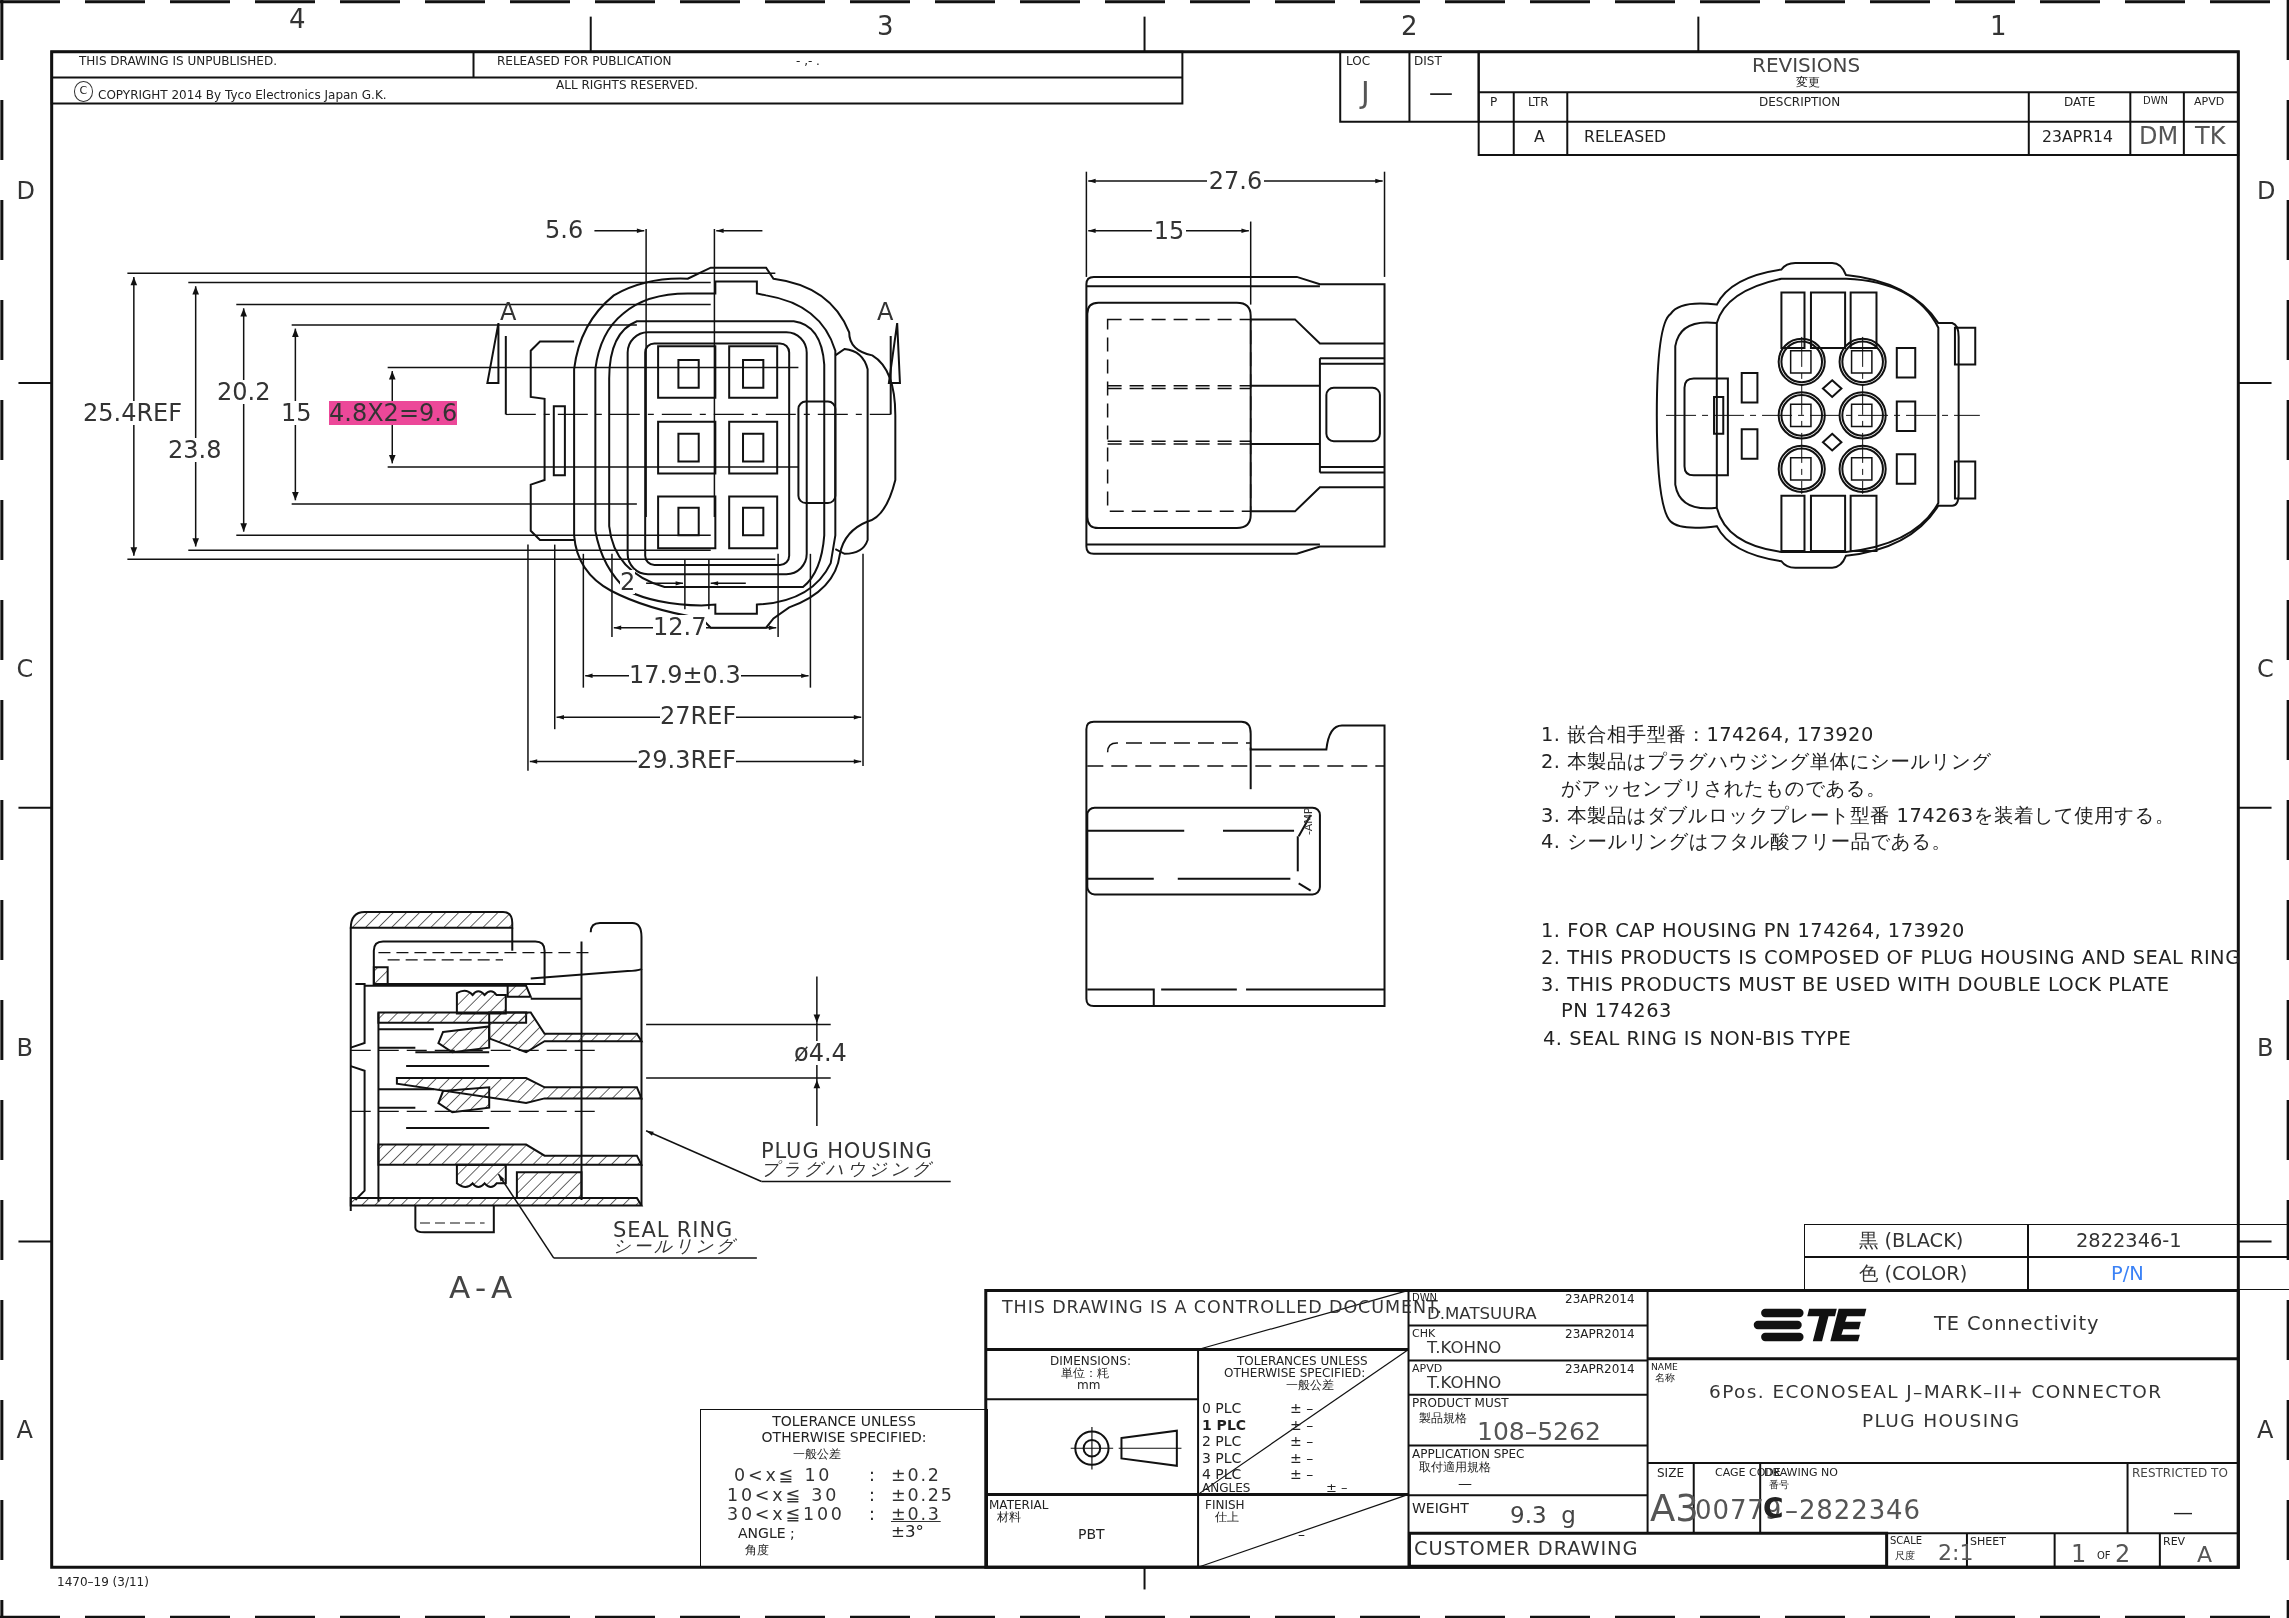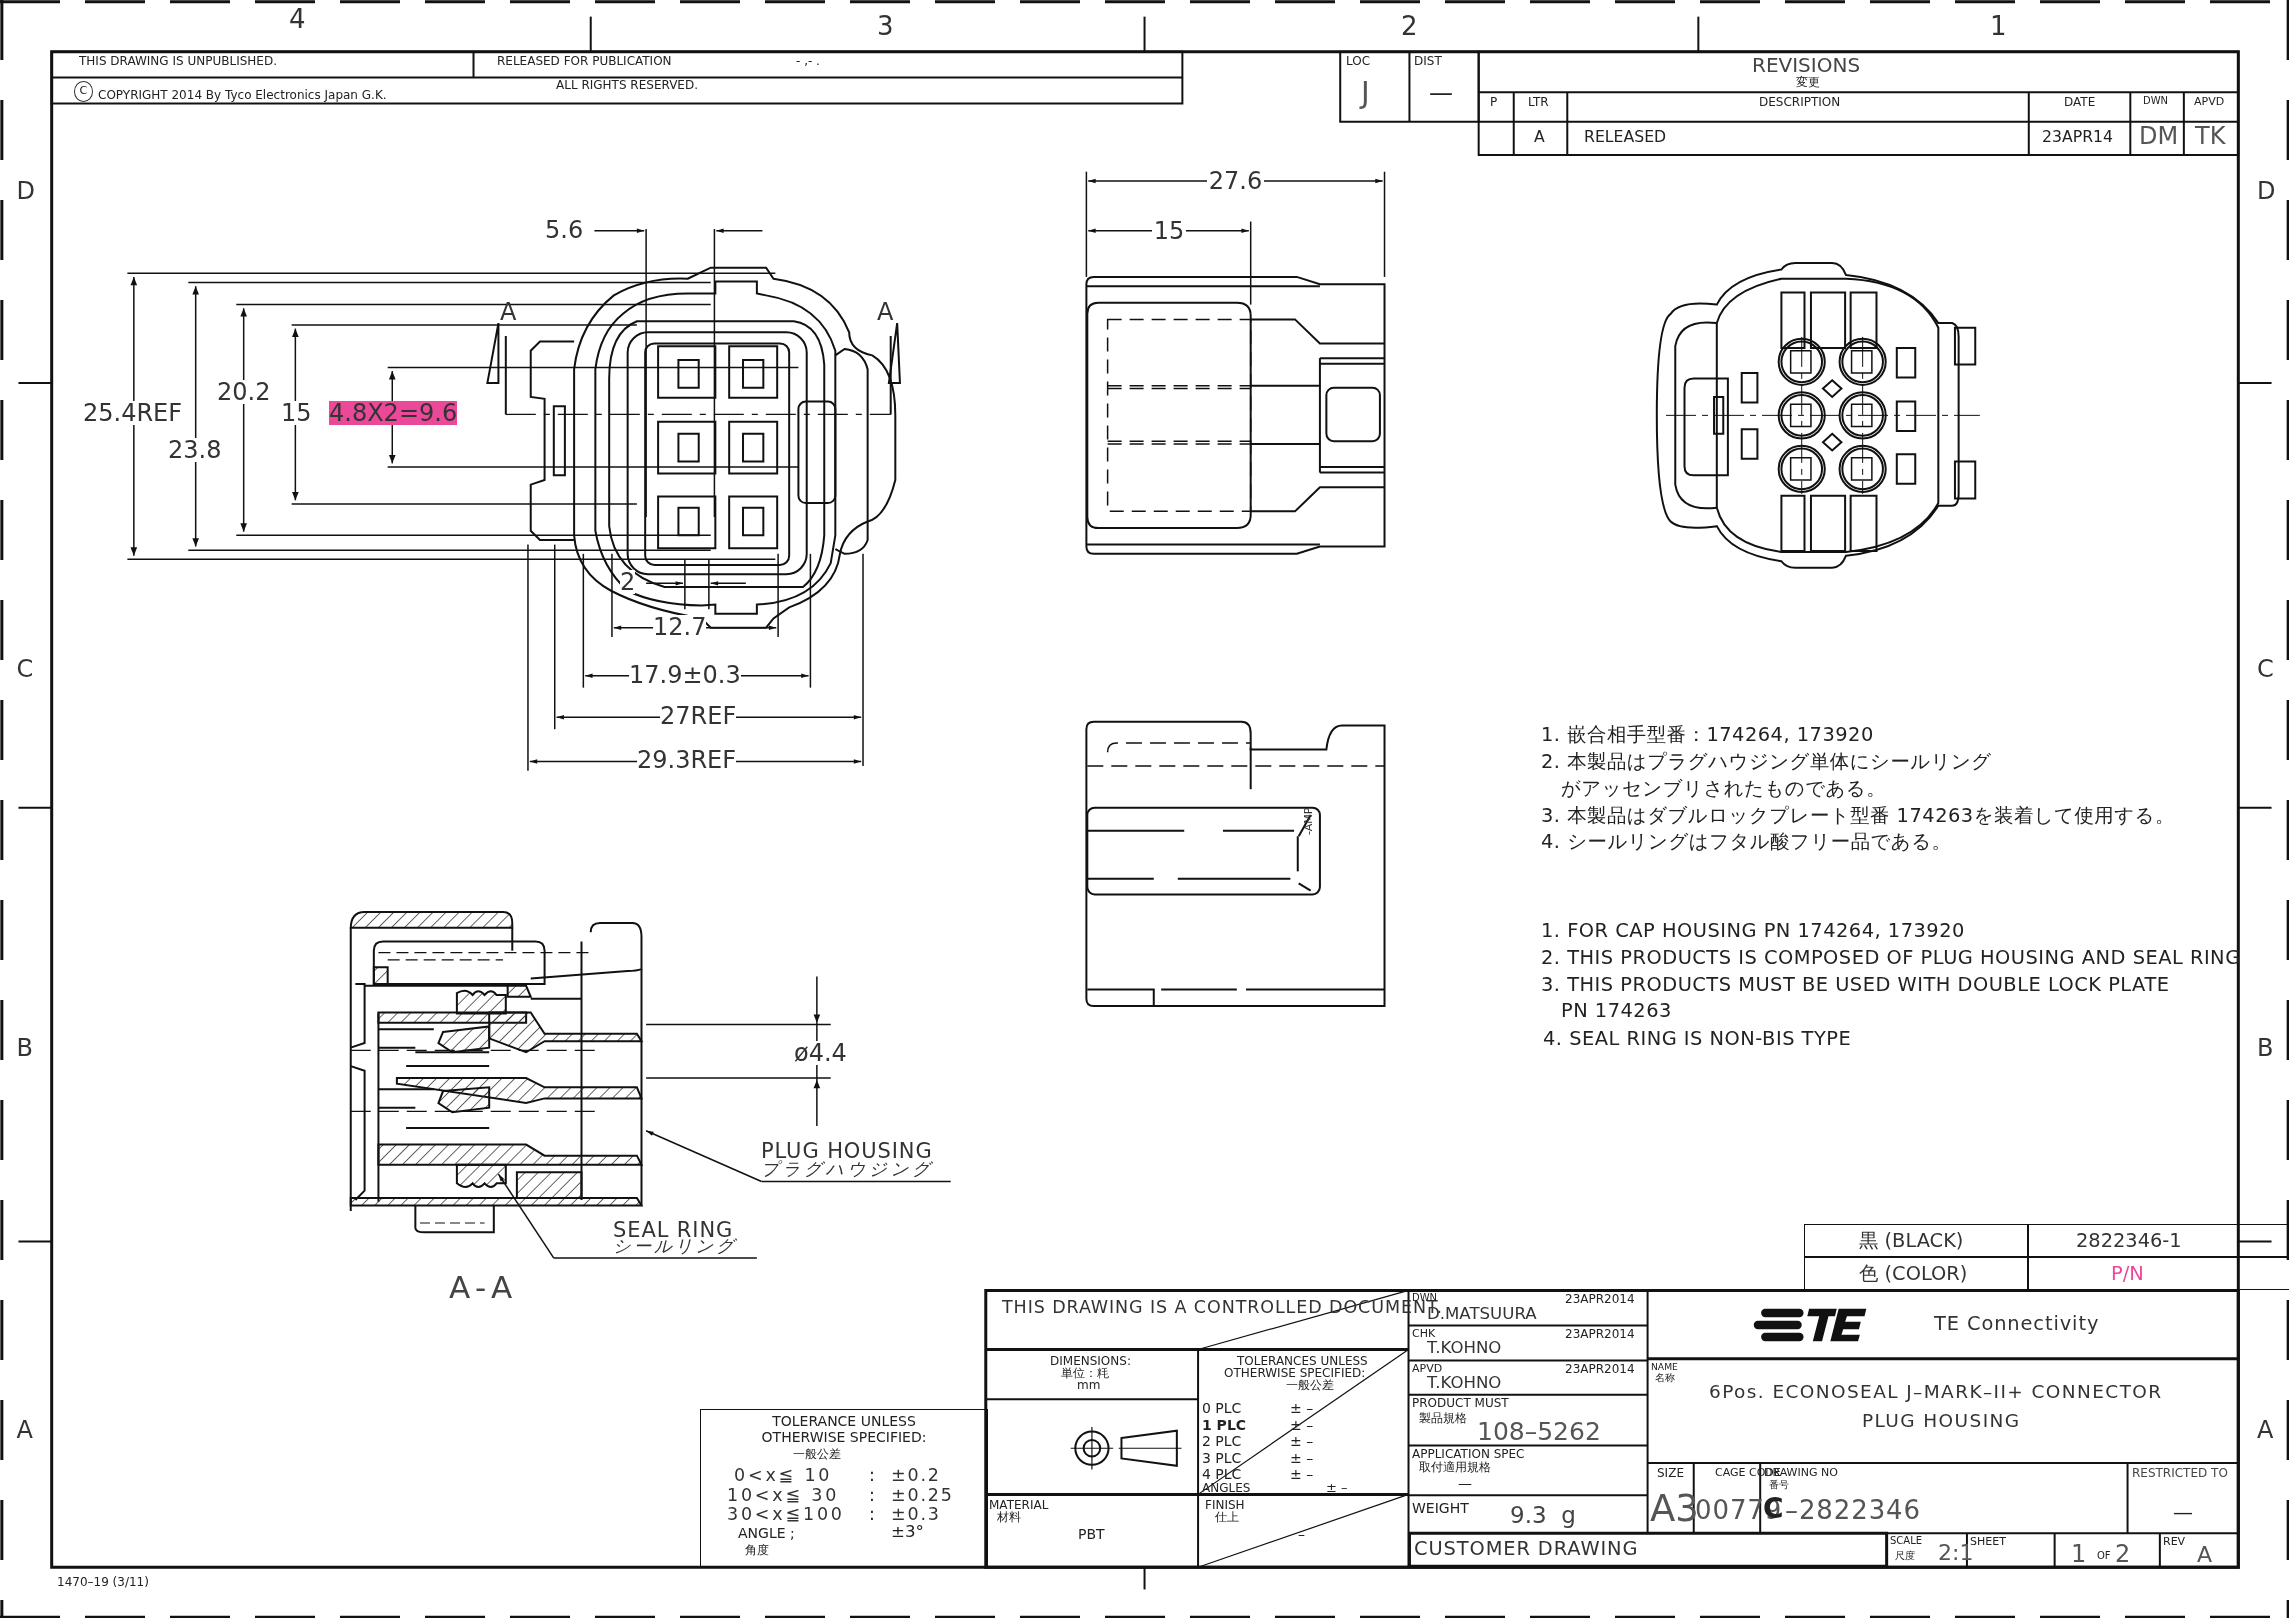--- a/index.html
+++ b/index.html
@@ -428,33 +428,33 @@
   <div class="t" style="left:0;right:0;top:20px;text-align:center;font-size:14px;">OTHERWISE SPECIFIED:</div>
   <div class="t" style="left:92px;top:38px;font-size:12px;">一般公差</div>
   <div class="t" style="left:33px;top:57px;font-size:17.5px;letter-spacing:2.8px;color:#333;">0&lt;x≦  10</div>
   <div class="t" style="left:168px;top:57px;font-size:17.5px;">:</div>
   <div class="t" style="left:190px;top:57px;font-size:17.5px;letter-spacing:1.8px;color:#333;">±0.2</div>
   <div class="t" style="left:26px;top:77px;font-size:17.5px;letter-spacing:2.8px;color:#333;">10&lt;x≦  30</div>
   <div class="t" style="left:168px;top:77px;font-size:17.5px;">:</div>
   <div class="t" style="left:190px;top:77px;font-size:17.5px;letter-spacing:1.8px;color:#333;">±0.25</div>
   <div class="t" style="left:26px;top:96px;font-size:17.5px;letter-spacing:2.8px;color:#333;">30&lt;x≦100</div>
   <div class="t" style="left:168px;top:96px;font-size:17.5px;">:</div>
-  <div class="t" style="left:190px;top:96px;font-size:17.5px;letter-spacing:1.8px;color:#333;">±0.3</div>
+  <div class="t" style="left:190px;top:96px;font-size:17.5px;letter-spacing:1.8px;color:#333;text-decoration:underline;">±0.3</div>
   <div class="t" style="left:37px;top:116px;font-size:14px;">ANGLE  ;</div>
   <div class="t" style="left:44px;top:134px;font-size:12px;">角度</div>
   <div class="t" style="left:190px;top:114px;font-size:16.6px;">±3°</div>
 </div>
 
 <div class="box" style="left:1804px;top:1224px;width:496px;height:66px;">
   <div class="cell" style="left:222px;top:0;width:1.8px;height:100%;background:#111;"></div>
   <div class="cell" style="left:0;top:31px;width:100%;height:1.8px;background:#111;"></div>
   <div class="t" style="left:54px;top:5.5px;font-size:19.4px;color:#333;">黒 (BLACK)</div>
   <div class="t" style="left:271px;top:5.5px;font-size:19.4px;color:#333;">2822346-1</div>
   <div class="t" style="left:54px;top:39px;font-size:19.4px;color:#333;">色 (COLOR)</div>
-  <div class="t" style="left:306px;top:39px;font-size:19.4px;color:#ec4899;text-align:right;">P/N</div>
+  <div class="t" style="left:306px;top:39px;font-size:19.4px;color:#3b82f6;text-align:right;">P/N</div>
 </div>
 
 <svg class="draw" width="2290" height="1619" viewBox="0 0 2481 1754">
   <g fill="none" stroke="#111" stroke-width="2">
     <rect x="1068" y="1398" width="1357" height="300" stroke-width="3"></rect>
 
     <line x1="1068" y1="1462" x2="1526" y2="1462" stroke-width="3"></line>
     <line x1="1068" y1="1516" x2="1298" y2="1516"></line>
     <line x1="1298" y1="1462" x2="1298" y2="1698"></line>
     <line x1="1068" y1="1619" x2="1526" y2="1619" stroke-width="3"></line>

